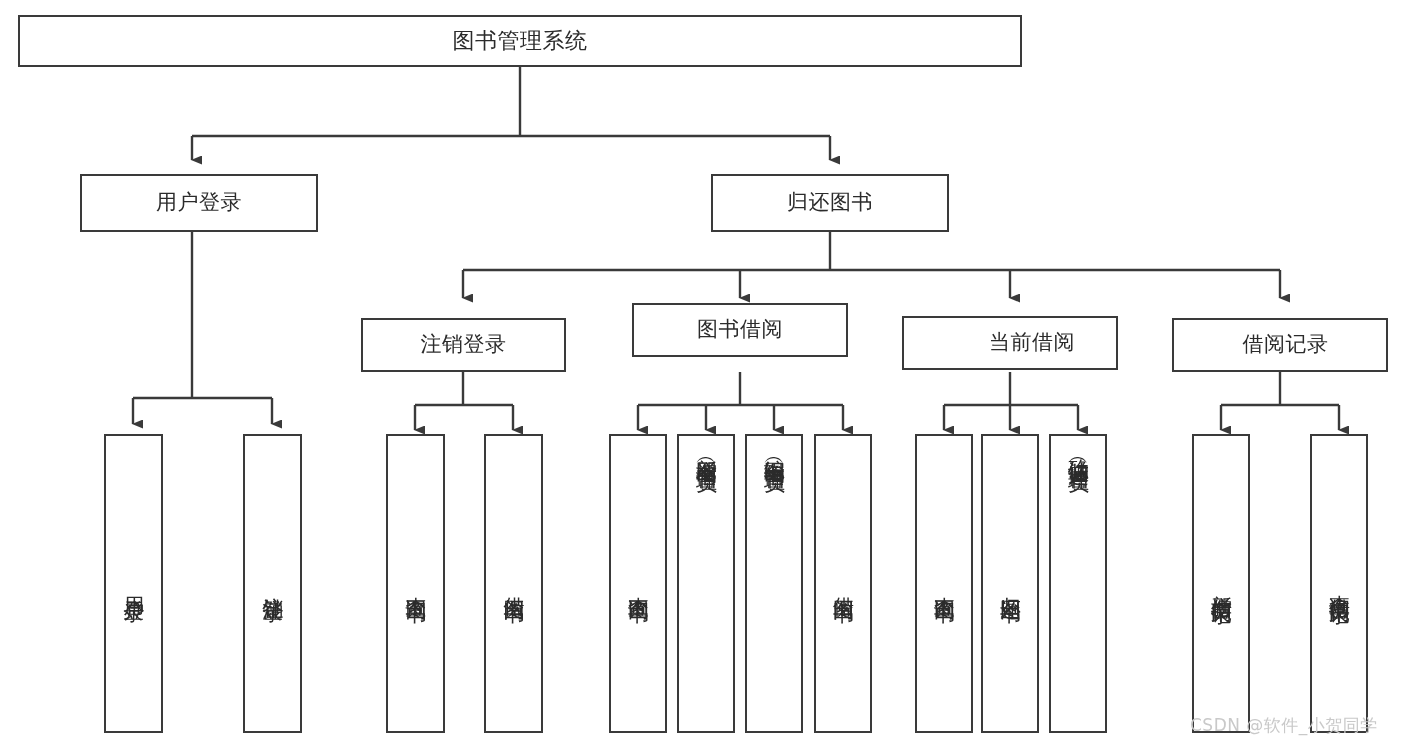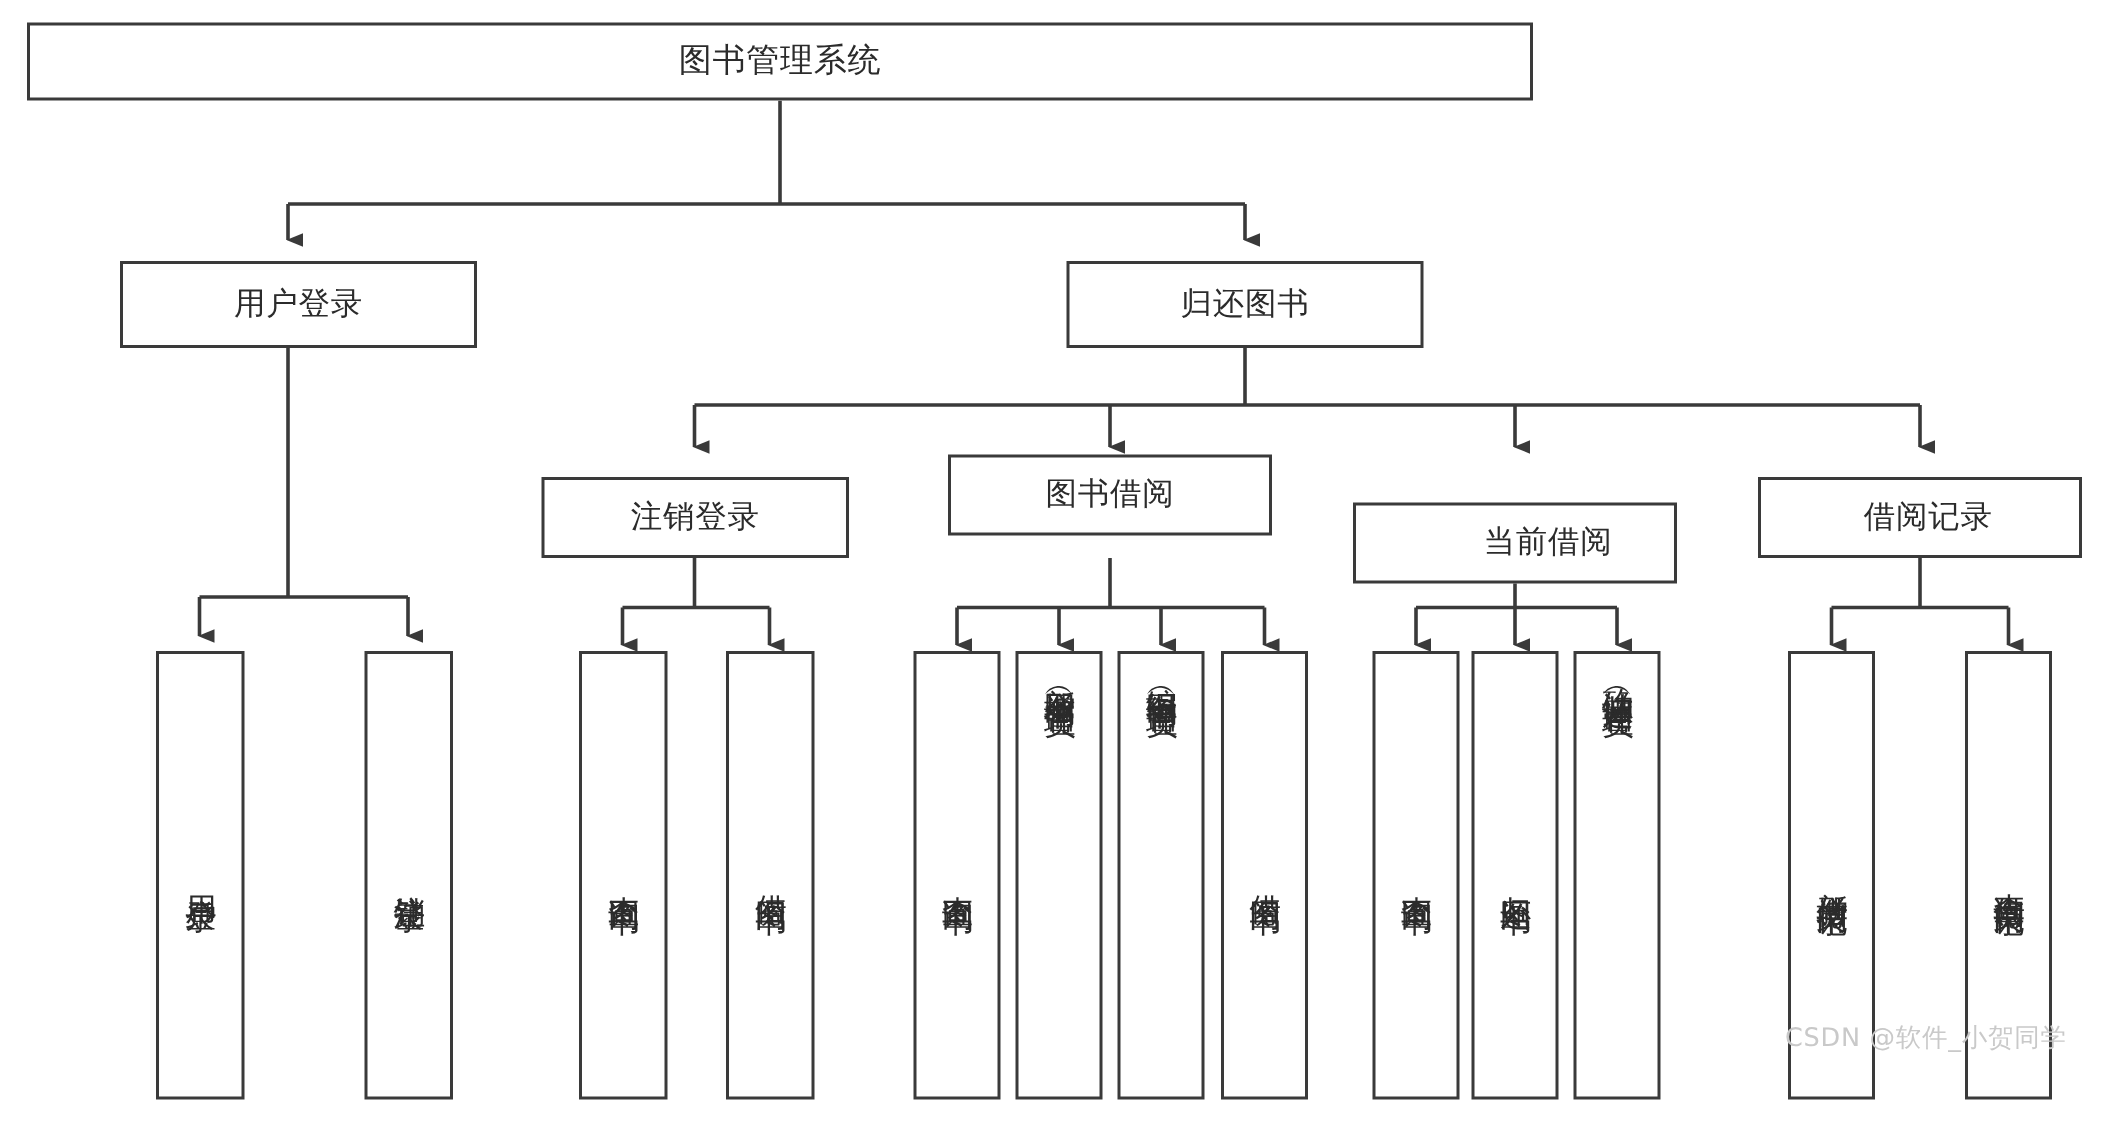--- a/index.html
+++ b/index.html
@@ -54,21 +54,21 @@
     font-size: 21px;
     line-height: 1.28;
     letter-spacing: 2px;
     white-space: nowrap;
     text-align: center;
     color: #2b2b2b;
   }
   .watermark {
     position: absolute;
     left: 1190px;
-    top: 680px;
+    top: 714px;
     font-size: 17px;
     color: #c9c9c9;
     white-space: nowrap;
     letter-spacing: 0.5px;
     font-family: "DejaVu Sans", "Liberation Sans", sans-serif;
   }
 </style>
 </head>
 <body>
 
@@ -149,21 +149,21 @@
   </div>
 
   <div class="node horiz" style="left:361px; top:318px; width:205px; height:54px;">
     <span>注销登录</span>
   </div>
 
   <div class="node horiz" style="left:632px; top:303px; width:216px; height:54px;">
     <span>图书借阅</span>
   </div>
 
-  <div class="node horiz" style="left:902px; top:335px; width:216px; height:54px;padding-left:44px;">
+  <div class="node horiz" style="left:902px; top:316px; width:216px; height:54px;padding-left:44px;">
     <span>当前借阅</span>
   </div>
 
   <div class="node horiz" style="left:1172px; top:318px; width:216px; height:54px;padding-left:11px;">
     <span>借阅记录</span>
   </div>
 
   <div class="node vert" style="left:104px; top:434px; width:59px; height:299px; justify-content:center; align-items:center;">
     <span class="vert-label">用户登录</span>
   </div>

